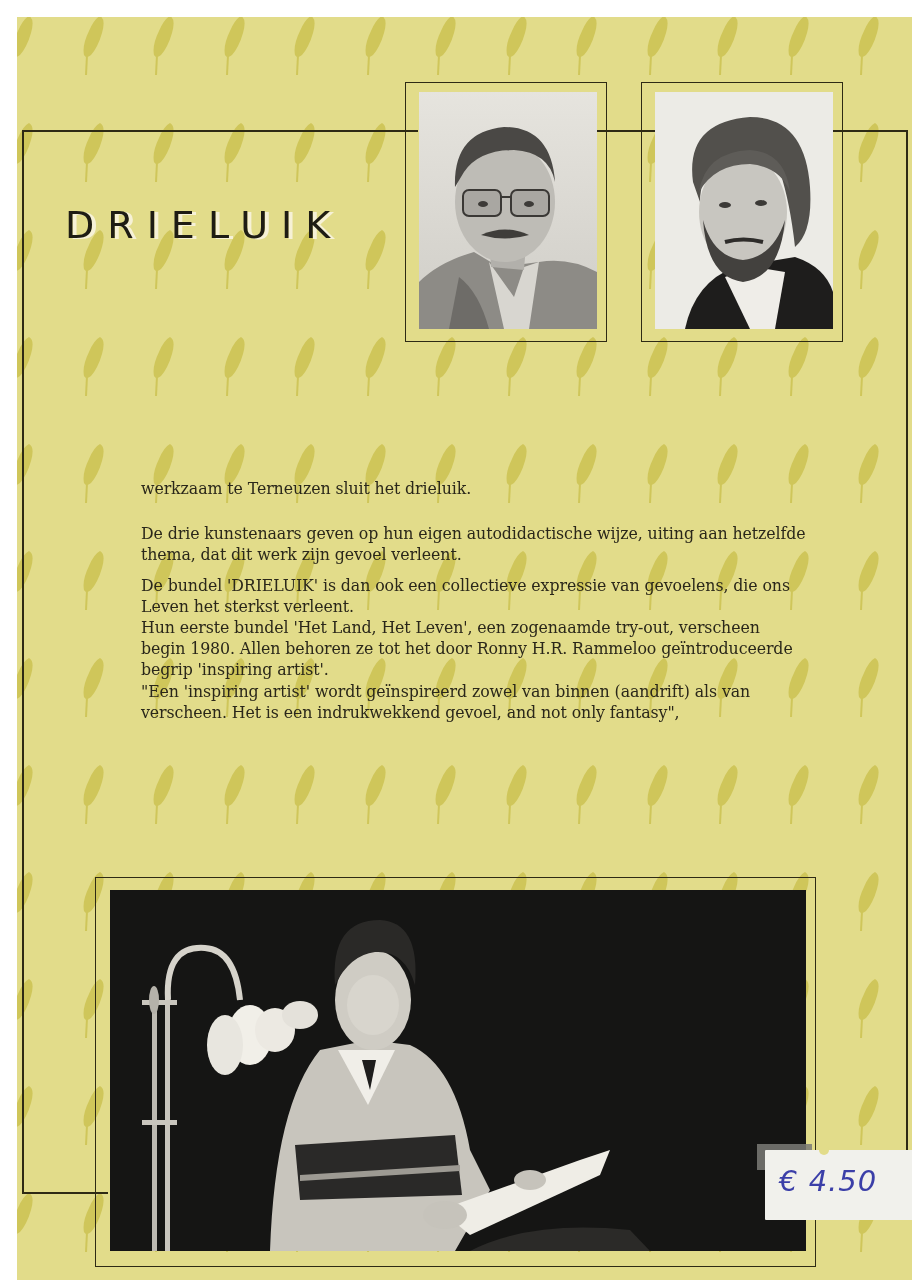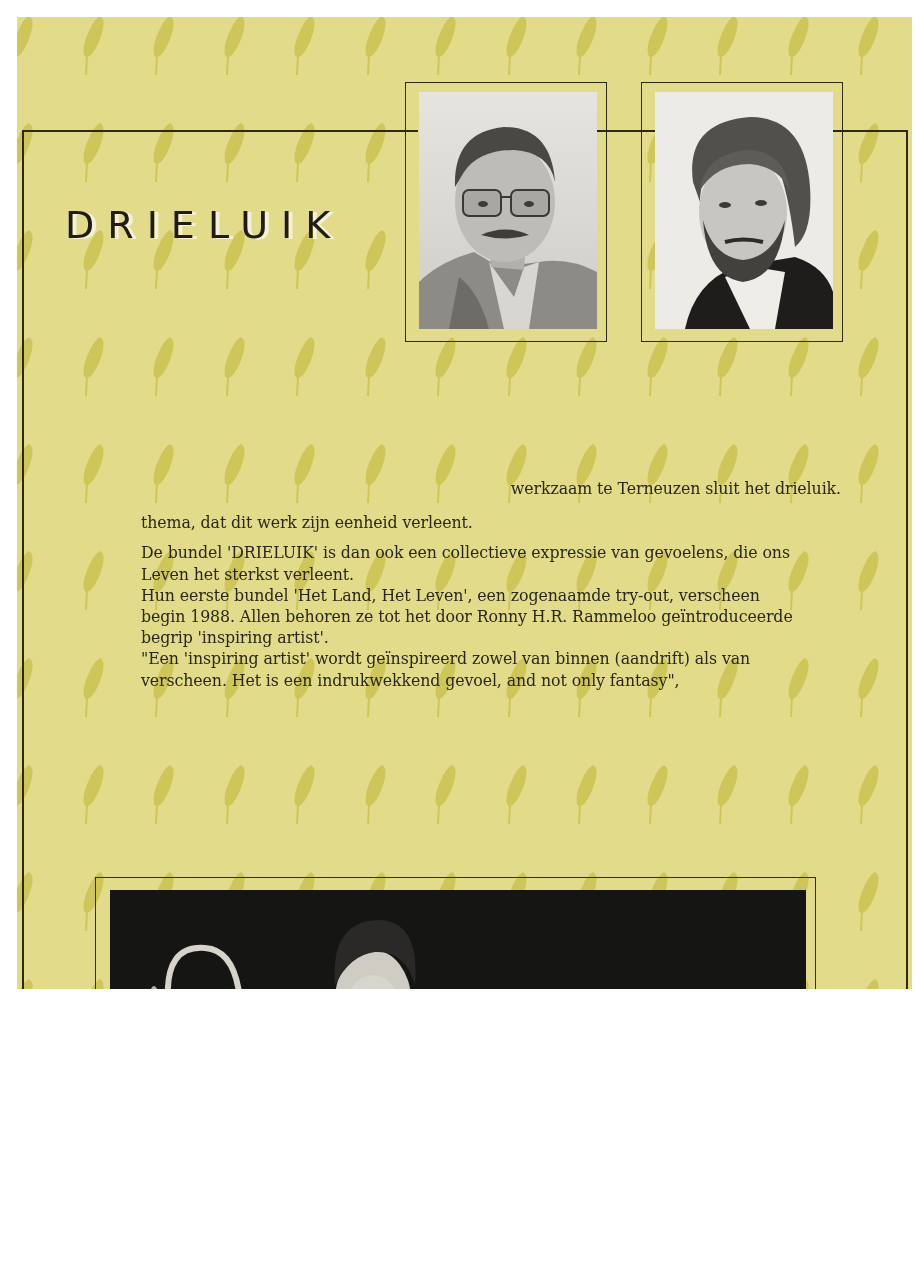--- a/index.html
+++ b/index.html
@@ -2,21 +2,21 @@
 <html><head>
   <meta charset="utf-8">
   <style>
     html, body { margin: 0; padding: 0; }
     body {
       width: 919px; height: 1280px; position: relative; overflow: hidden;
       background: #ffffff;
       font-family: "DejaVu Serif", "Liberation Serif", serif;
     }
     .page {
-      position: absolute; left: 17px; top: 17px; width: 895px; height: 972px;
+      position: absolute; left: 17px; top: 17px; width: 895px; height: 1263px;
       background-color: #e2dc8a;
       overflow: hidden;
     }
     .pattern {
       position: absolute; inset: 0;
     }
     .leaf {
       position: absolute; width: 22px; height: 62px;
     }
     .line { position: absolute; background: #2e2a14; }
@@ -748,26 +748,27 @@
 
       <ellipse cx="70" cy="113" rx="6" ry="3" fill="#3b3936"></ellipse>
       <ellipse cx="106" cy="111" rx="6" ry="3" fill="#3b3936"></ellipse>
       <path d="M70 150 Q88 145 108 150" stroke="#2e2c2a" stroke-width="4" fill="none"></path>
 
       <path d="M44 100 Q50 60 95 58 Q130 60 135 100 Q125 75 95 72 Q60 72 44 100 Z" fill="#5e5c58"></path>
     </svg>
   </div>
 
   <div class="body-text">
-    <div style="margin-bottom:13px;text-align:right;">werkzaam te Terneuzen sluit het drieluik.</div>
-    <div style="margin-bottom:9px;">thema, dat dit werk zijn eenheid verleent.</div>
+    <div style="margin-bottom:24px;">werkzaam te Terneuzen sluit het drieluik.</div>
+    <div>De drie kunstenaars geven op hun eigen autodidactische wijze, uiting aan hetzelfde</div>
+    <div style="margin-bottom:9px;">thema, dat dit werk zijn gevoel verleent.</div>
     <div>De bundel 'DRIELUIK' is dan ook een collectieve expressie van gevoelens, die ons</div>
     <div>Leven het sterkst verleent.</div>
     <div>Hun eerste bundel 'Het Land, Het Leven', een zogenaamde try-out, verscheen</div>
-    <div>begin 1988. Allen behoren ze tot het door Ronny H.R. Rammeloo geïntroduceerde</div>
+    <div>begin 1980. Allen behoren ze tot het door Ronny H.R. Rammeloo geïntroduceerde</div>
     <div>begrip 'inspiring artist'.</div>
     <div>"Een 'inspiring artist' wordt geïnspireerd zowel van binnen (aandrift) als van</div>
     <div>verscheen. Het is een indrukwekkend gevoel, and not only fantasy",</div>
   </div>
 
   <div class="frame" style="left:78px; top:860px; width:721px; height:390px;"></div>
   <div class="photo" style="left:93px; top:873px; width:696px; height:361px; background:#141413;">
     <svg width="696" height="361" viewBox="0 0 696 361">
       <rect width="696" height="361" fill="#151514"></rect>
 

